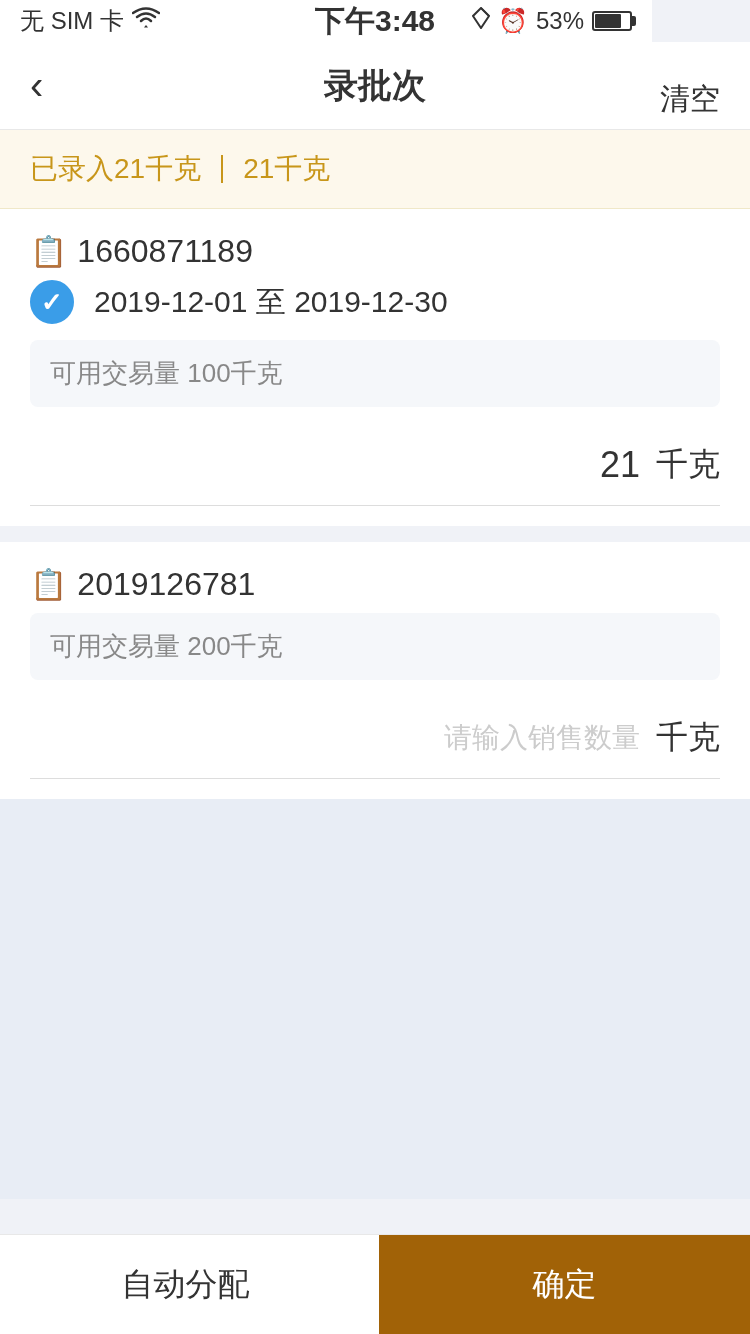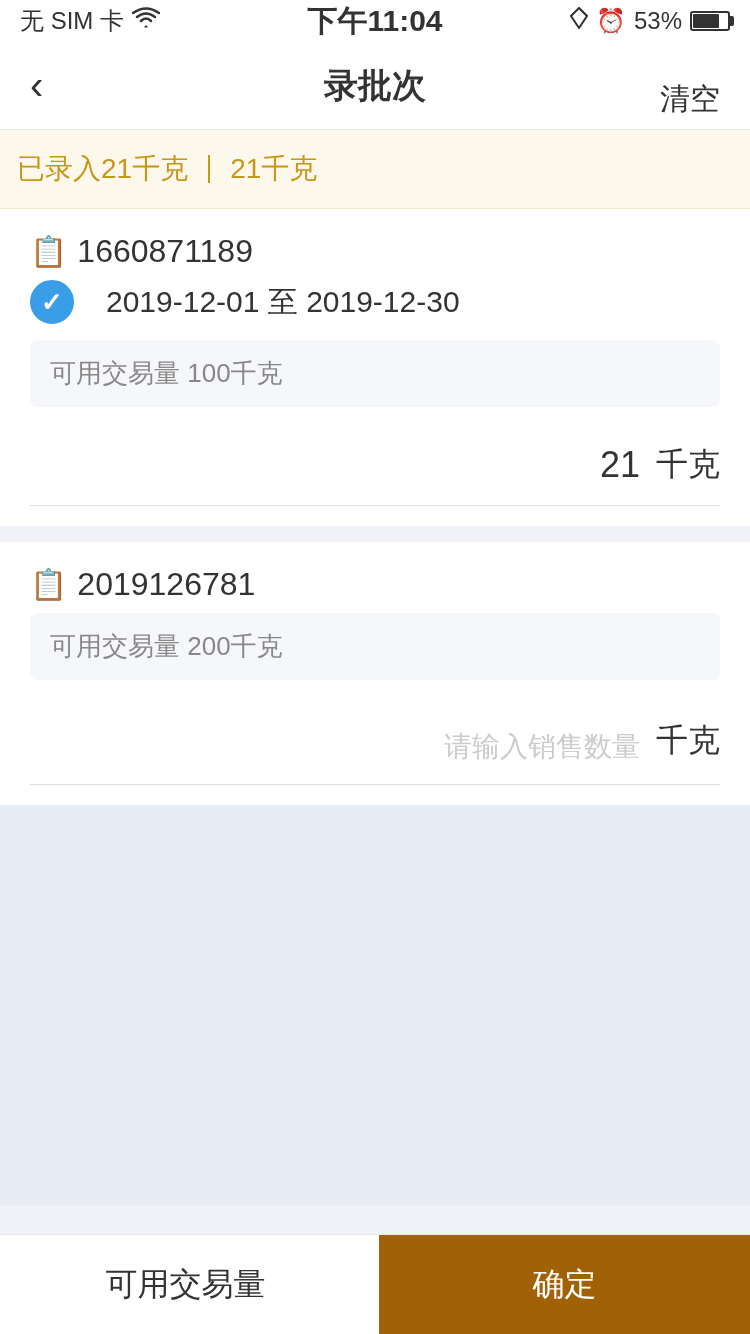--- a/index.html
+++ b/index.html
@@ -8,21 +8,21 @@
       width: 750px;
       min-height: 1334px;
       font-family: -apple-system, 'PingFang SC', 'Helvetica Neue', sans-serif;
       background: #f0f2f7;
       font-size: 28px;
       color: #333;
     }
 
     
     .status-bar {
-      width: 750px;
+      width: 652px;
       height: 42px;
       background: #fff;
       display: flex;
       align-items: center;
       justify-content: space-between;
       padding: 0 20px;
       font-size: 24px;
       color: #333;
     }
     .status-bar-left {
@@ -94,21 +94,21 @@
     .nav-clear {
       font-size: 30px;
       color: #333;
       cursor: pointer;
       margin-top: 27px;
     }
 
     
     .info-bar {
       background: #fdf8ec;
-      padding: 20px 17px;
+      padding: 20px 30px;
       display: flex;
       align-items: center;
       gap: 20px;
       border-bottom: 1px solid #f0e8c8;
     }
     .info-bar-text {
       font-size: 28px;
       color: #c8961a;
     }
     .info-bar-divider {
@@ -130,21 +130,21 @@
       font-size: 30px;
     }
     .batch-id {
       font-size: 32px;
       color: #333;
       font-weight: 500;
     }
     .batch-date-row {
       display: flex;
       align-items: center;
-      gap: 32px;
+      gap: 20px;
       margin-bottom: 16px;
     }
     .checkbox-circle {
       width: 44px;
       height: 44px;
       border-radius: 50%;
       border: 2px solid #ccc;
       display: flex;
       align-items: center;
       justify-content: center;
@@ -167,21 +167,21 @@
     }
     .available-qty {
       background: #f5f7fa;
       border-radius: 8px;
       padding: 16px 20px;
       font-size: 26px;
       color: #888;
       margin: 0 0 16px 0;
     }
     .qty-input {
-      font-size: 44px;
+      font-size: 28px;
       color: #333;
       border: none;
       outline: none;
       text-align: right;
       width: 200px;
       background: transparent;
     }
     .qty-input::placeholder {
       color: #ccc;
       font-size: 28px;
@@ -270,21 +270,21 @@
     <span>无 SIM 卡</span>
     <span>
       <svg width="28" height="22" viewBox="0 0 28 22">
         <path d="M14 18 Q14 18 14 18 L16 20.5 L12 20.5 Z" fill="#333"></path>
         <path d="M9 14 Q14 9 19 14" stroke="#333" stroke-width="2.5" fill="none" stroke-linecap="round"></path>
         <path d="M5 10 Q14 3 23 10" stroke="#333" stroke-width="2.5" fill="none" stroke-linecap="round"></path>
         <path d="M1 6 Q14 -3 27 6" stroke="#333" stroke-width="2.5" fill="none" stroke-linecap="round"></path>
       </svg>
     </span>
   </div>
-  <div class="status-bar-center">下午11:04</div>
+  <div class="status-bar-center">下午3:48</div>
   <div class="status-bar-right">
     <span>
       <svg width="18" height="22" viewBox="0 0 18 22" fill="#333">
         <path d="M9 1 L17 9 L9 21 L1 9 Z" fill="none" stroke="#333" stroke-width="2"></path>
         <path d="M9 1 L17 9" stroke="#333" stroke-width="1.5"></path>
       </svg>
     </span>
     <span>⏰</span>
     <span>53%</span>
     <div class="battery-icon">
@@ -339,15 +339,15 @@
     <div class="input-section-inner">
       <input type="text" class="qty-input" placeholder="请输入销售数量" style="color: rgb(204, 204, 204);">
       <span class="qty-unit">千克</span>
     </div>
   </div>
 </div>
 
 <div class="bottom-area" style="height: 380px;"></div>
 
 <div class="bottom-buttons">
-  <button class="btn-auto">可用交易量</button>
+  <button class="btn-auto">自动分配</button>
   <button class="btn-confirm">确定</button>
 </div>
 
 </body></html>

